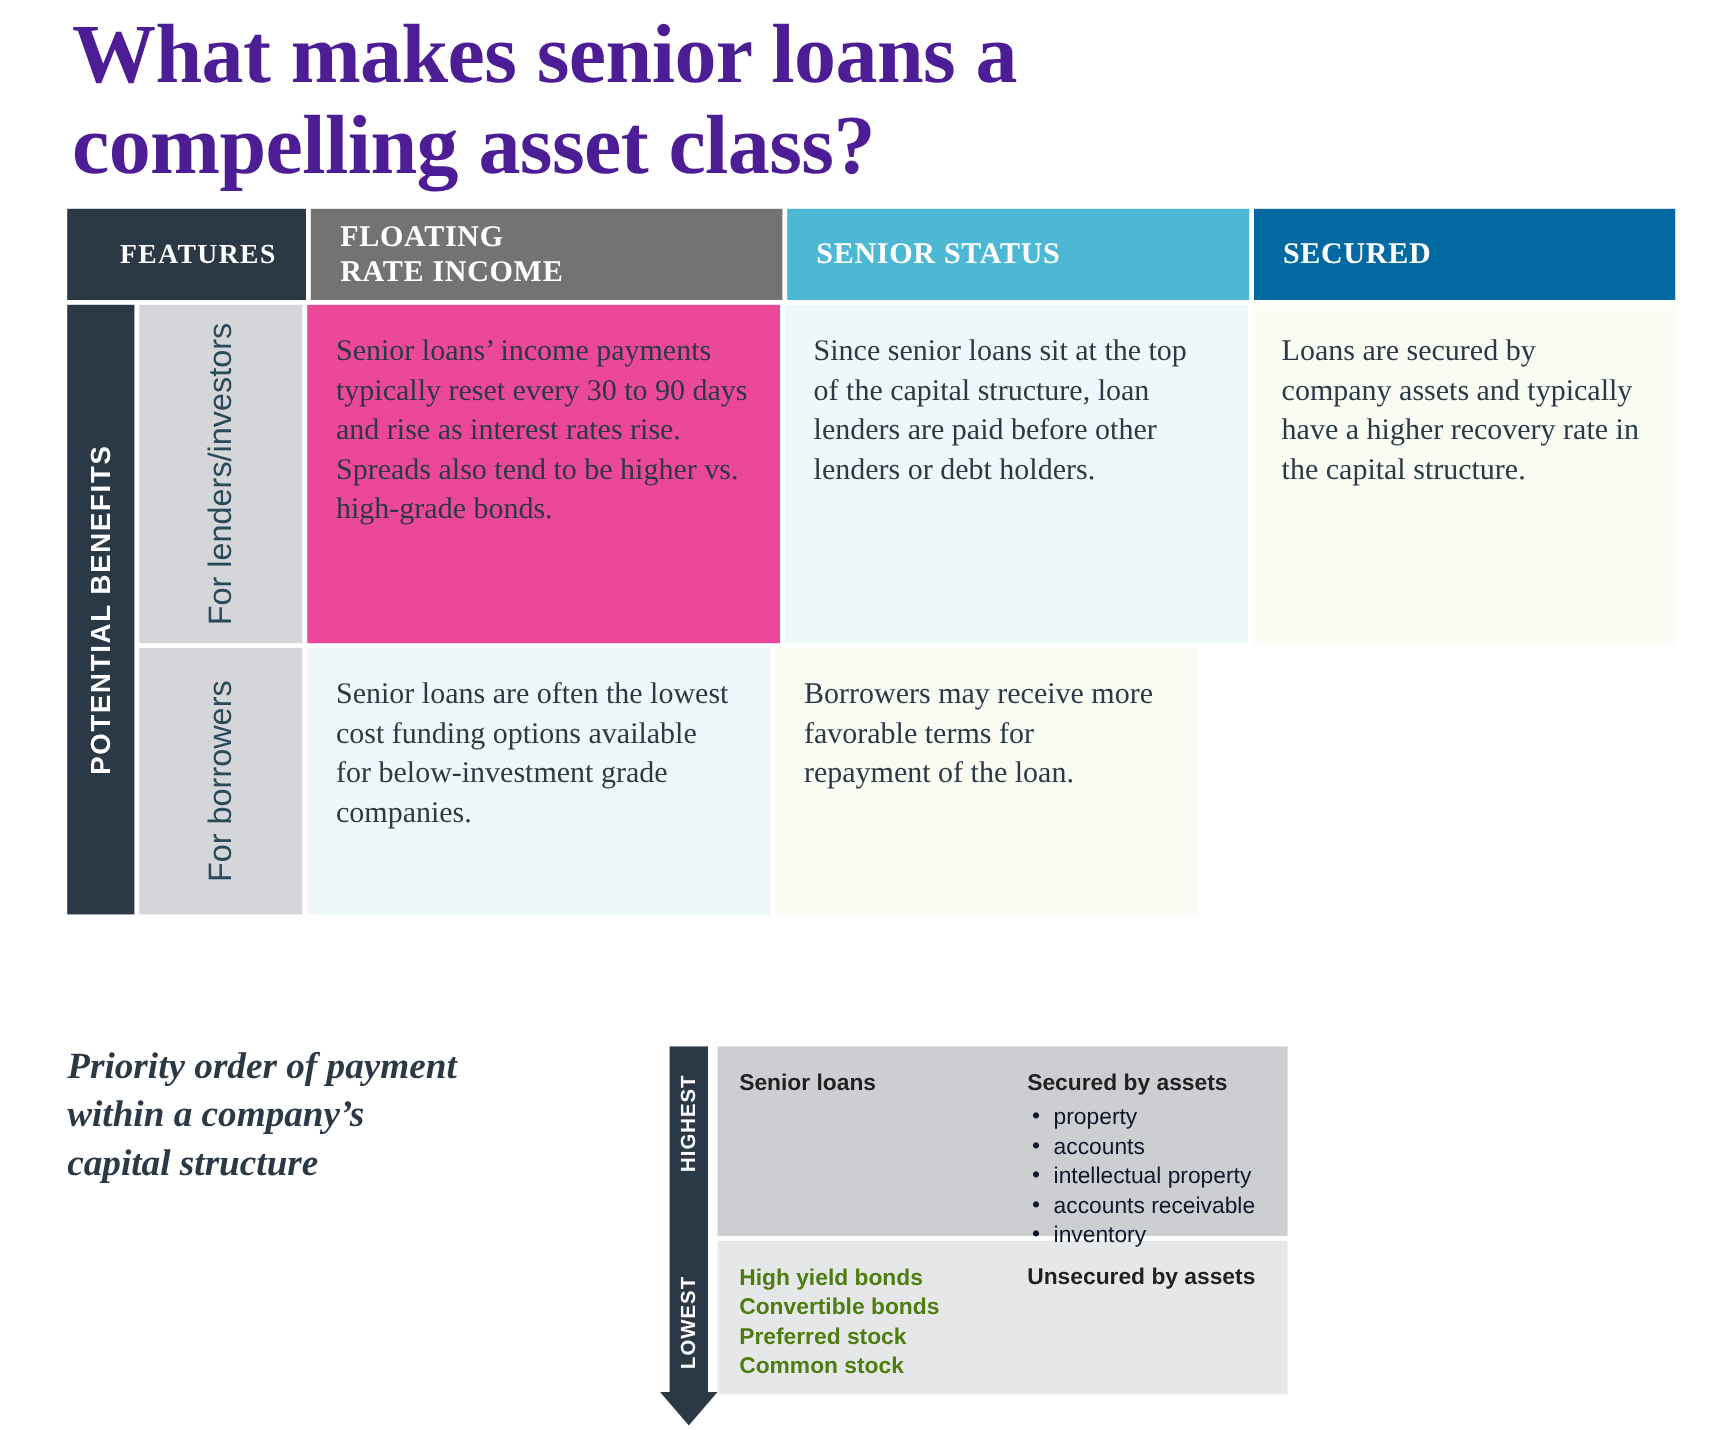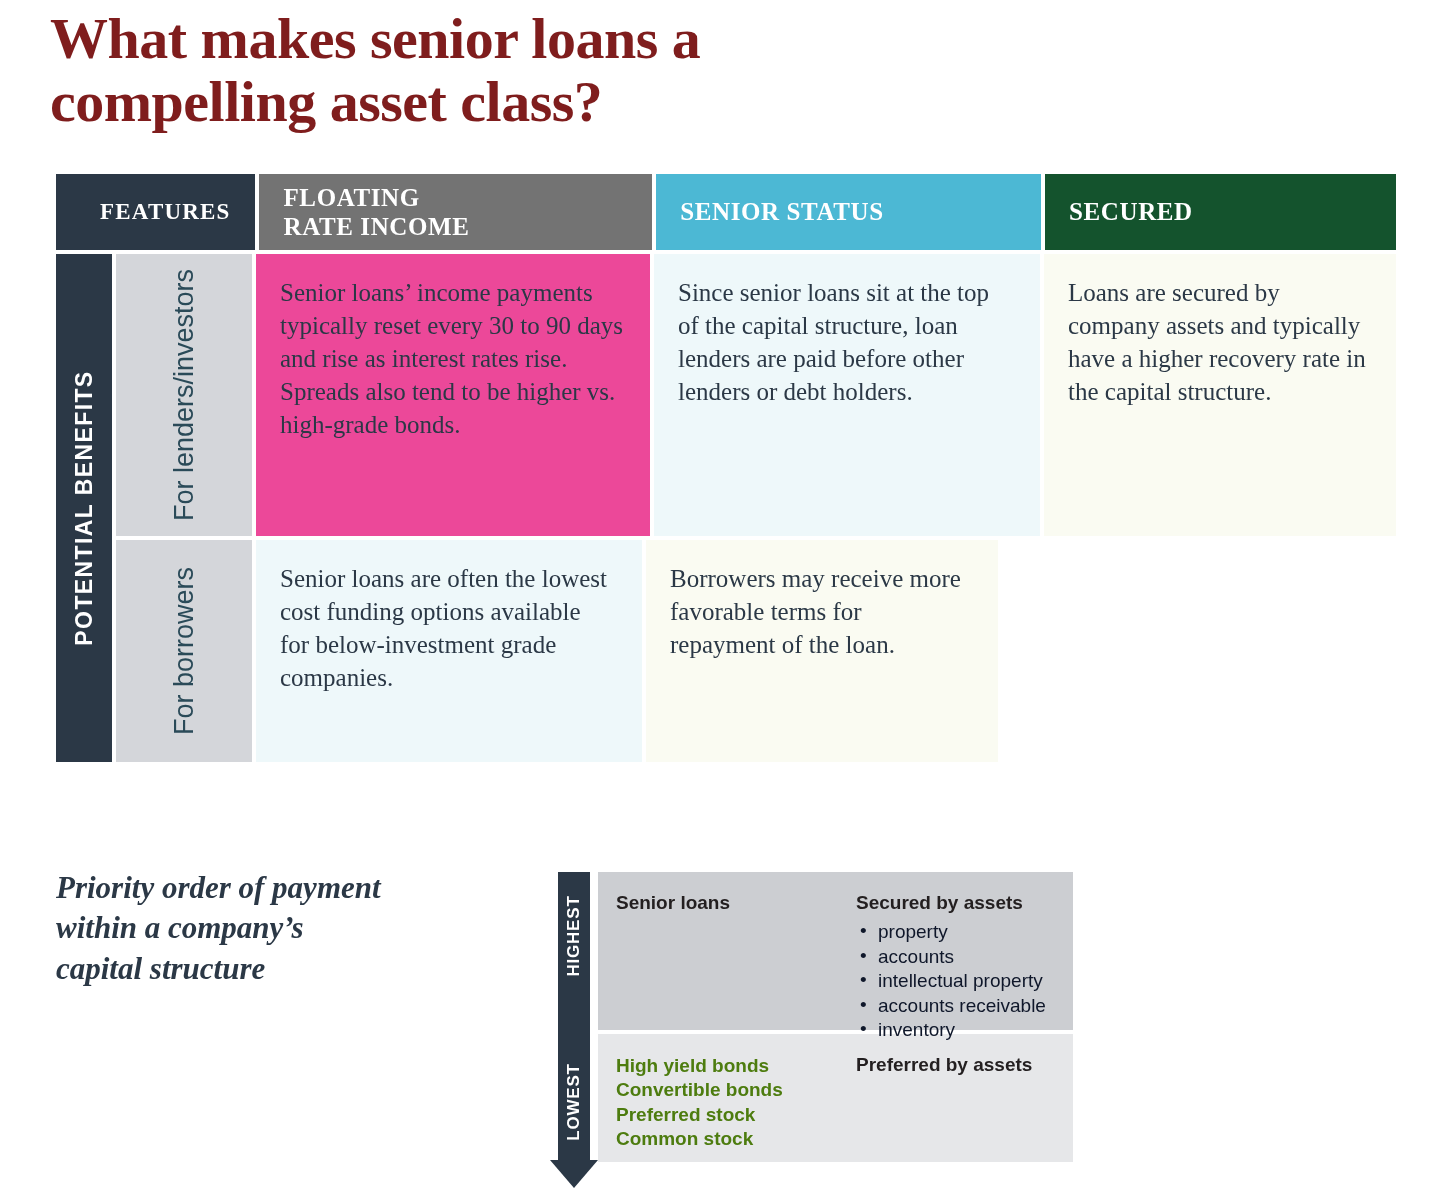--- a/index.html
+++ b/index.html
@@ -11,29 +11,29 @@
     height: 1192px;
     background: #ffffff;
     font-family: "Liberation Serif", serif;
     overflow: hidden;
     position: relative;
   }
 
   
   .page-title {
     position: absolute;
-    left: 50px;
+    left: 60px;
     top: 8px;
     width: 1000px;
     font-family: "Liberation Serif", serif;
     font-weight: bold;
-    font-size: 58px;
+    font-size: 70px;
     line-height: 1.08;
     letter-spacing: -0.5px;
-    color: #7f1d1d;
+    color: #4c1d95;
   }
 
   
   .feature-table {
     position: absolute;
     left: 56px;
     top: 174px;
     width: 1340px;
   }
 
@@ -65,21 +65,21 @@
     width: 394px;
     background: #737373;
     align-items: center;
   }
   .th-senior {
     width: 386px;
     background: #4cb8d4;
   }
   .th-secured {
     width: 352px;
-    background: #14532d;
+    background: #0369a1;
   }
 
   .table-body {
     display: flex;
     margin-top: 4px;
     gap: 4px;
     align-items: stretch;
   }
 
   .benefits-bar {
@@ -353,19 +353,19 @@
       </div>
 
       <div class="p-panel p-panel-bottom">
         <div class="p-col-left">
           <div class="p-line">High yield bonds</div>
           <div class="p-line">Convertible bonds</div>
           <div class="p-line">Preferred stock</div>
           <div class="p-line">Common stock</div>
         </div>
         <div class="p-col-right">
-          <div class="p-head">Preferred by assets</div>
+          <div class="p-head">Unsecured by assets</div>
         </div>
       </div>
 
     </div>
   </div>
 </div>
 
 </body></html>

